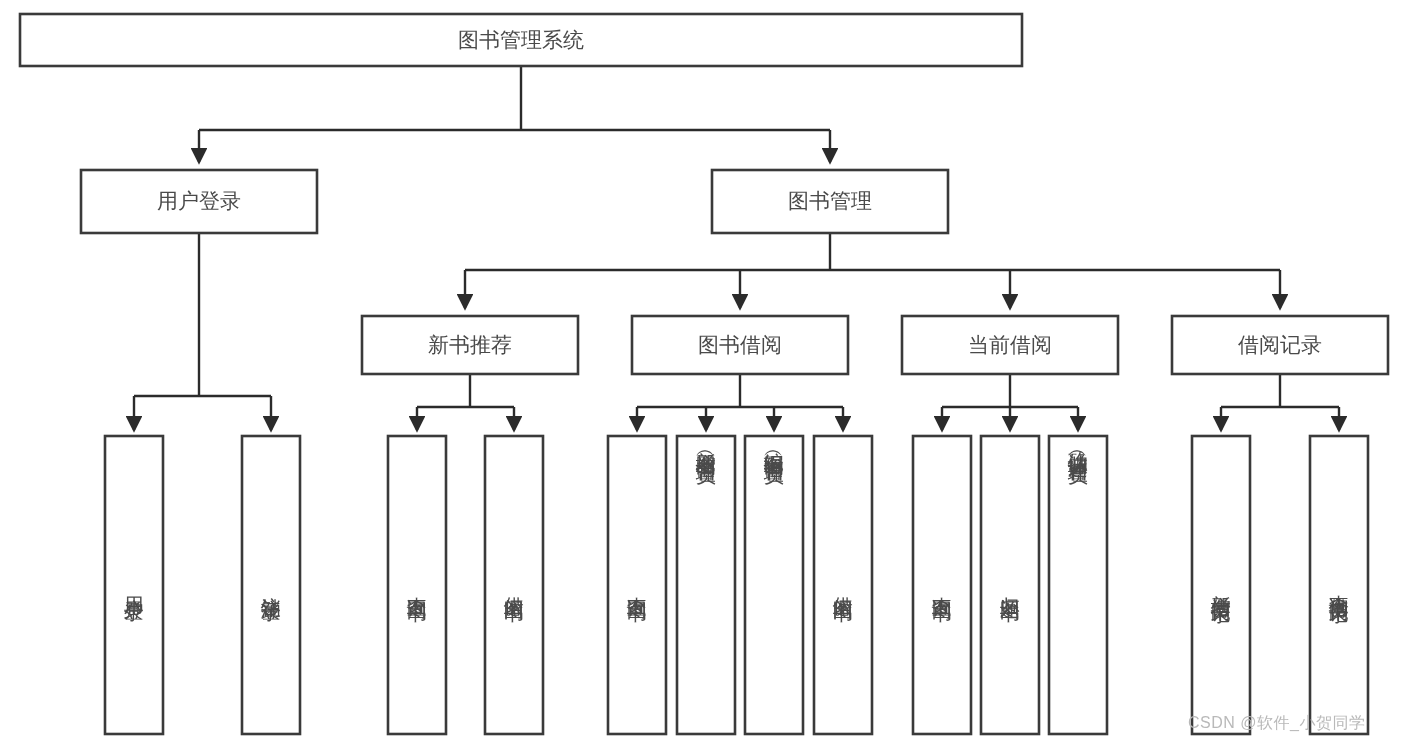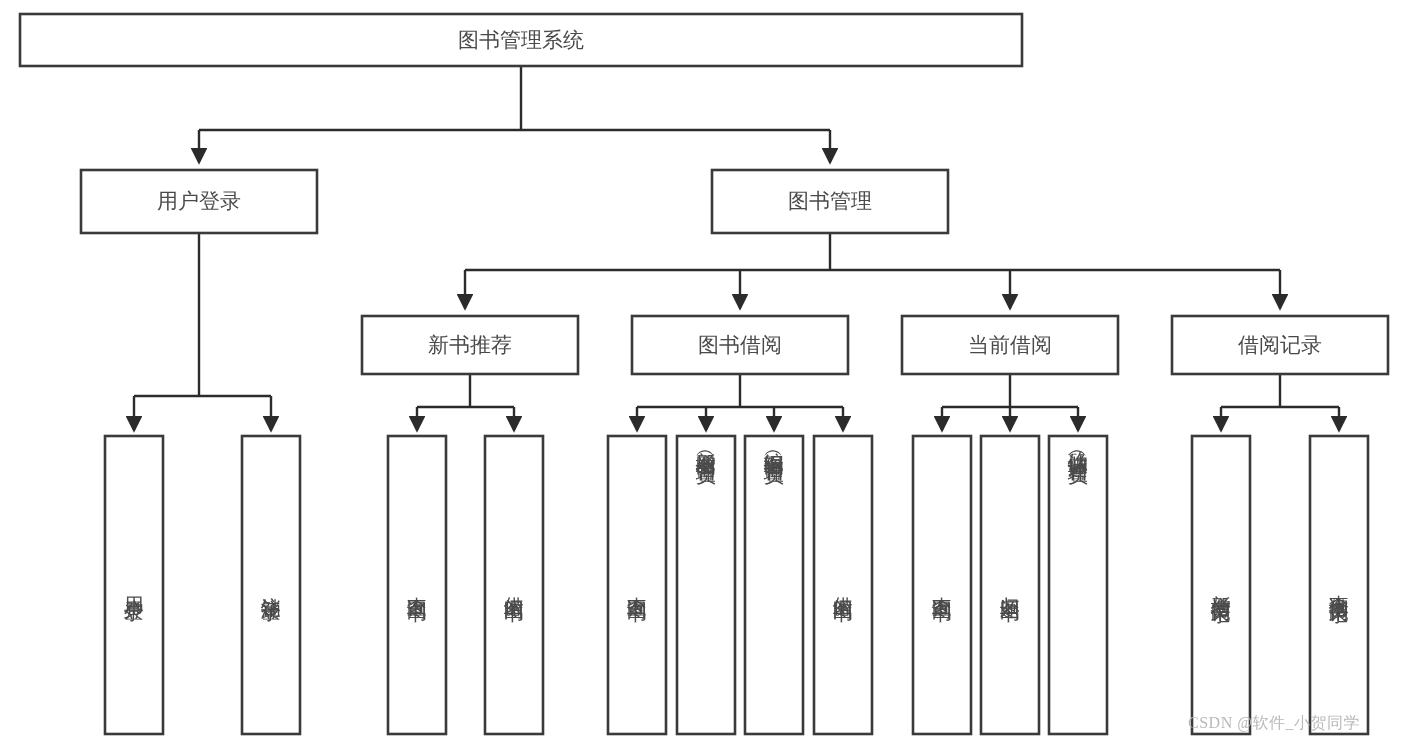--- a/index.html
+++ b/index.html
@@ -29,21 +29,21 @@
     font-family:"DejaVu Sans","Liberation Sans",sans-serif;
     font-size:20px;
     line-height:1.12;
     letter-spacing:2px;
     color:#4a4a4a;
     white-space:nowrap;
   }
   #watermark{
     position:absolute;
     left:1188px;top:713px;
-    font-family:Liberation Serif, serif;
+    font-family:Liberation Sans, sans-serif;
     font-size:16px;
     color:#b9b9b9;
     letter-spacing:0.5px;
     white-space:nowrap;
   }
 </style>
 </head>
 <body>
 
 <div id="diagram-root">

